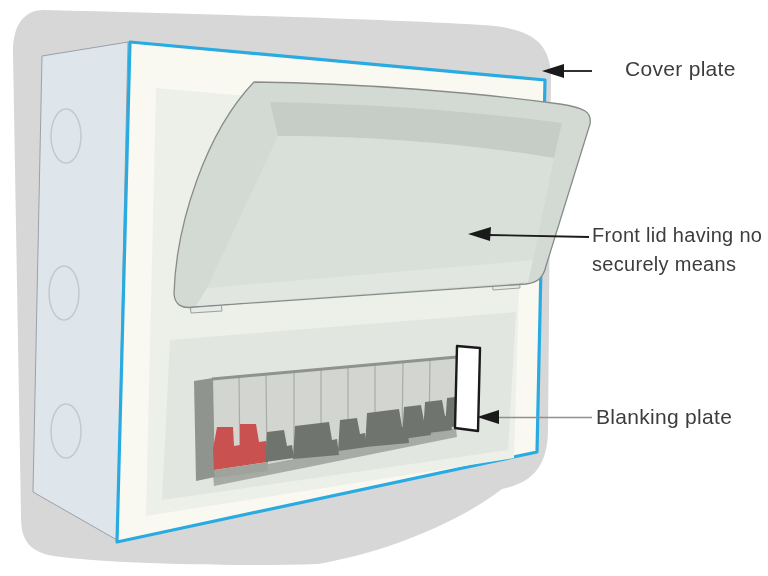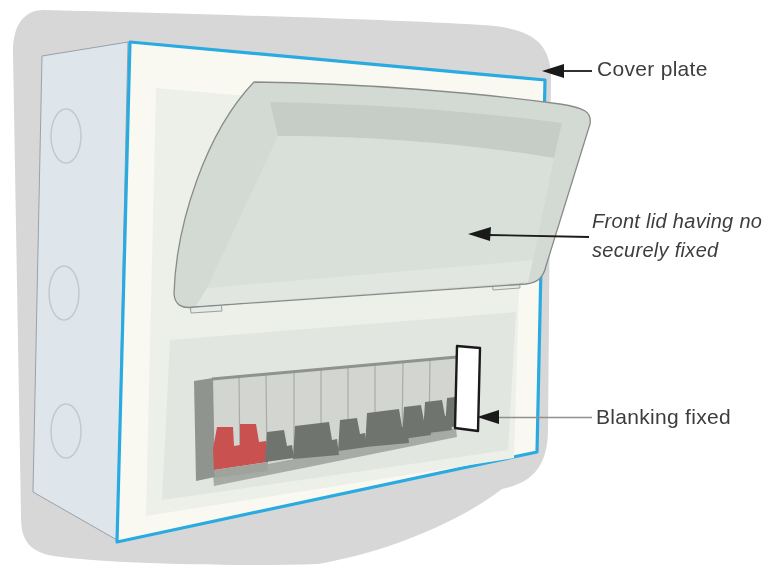--- a/index.html
+++ b/index.html
@@ -83,22 +83,22 @@
       <polygon points="542,71 564,64 564,78" fill="#1a1a1a"></polygon>
 
       <line x1="488" y1="235" x2="589" y2="237" stroke-width="1.8" stroke="#1a1a1a"></line>
       <polygon points="468,234 491,227 490,241" fill="#1a1a1a"></polygon>
 
       <line x1="492" y1="417.5" x2="592" y2="417.5" stroke-width="1.6" stroke="#909090"></line>
       <polygon points="477,417 499,410 499,424" fill="#1a1a1a"></polygon>
     </g>
   </svg>
 
-  <div class="callout callout-single" style="left:597px;top:57px;text-align:center;">Cover plate</div>
+  <div class="callout callout-single" style="left:625px;top:57px;text-align:center;">Cover plate</div>
 
-  <div class="callout callout-multi" style="left:592px;top:207px;font-style:italic;">
+  <div class="callout callout-multi" style="left:592px;top:221px;">
     <span>Front lid having no</span>
-    <span>securely fixed</span>
+    <span>securely means</span>
   </div>
 
-  <div class="callout callout-single" style="left:596px;top:405px;">Blanking fixed</div>
+  <div class="callout callout-single" style="left:596px;top:405px;">Blanking plate</div>
 
 </div>
 
 </body></html>

